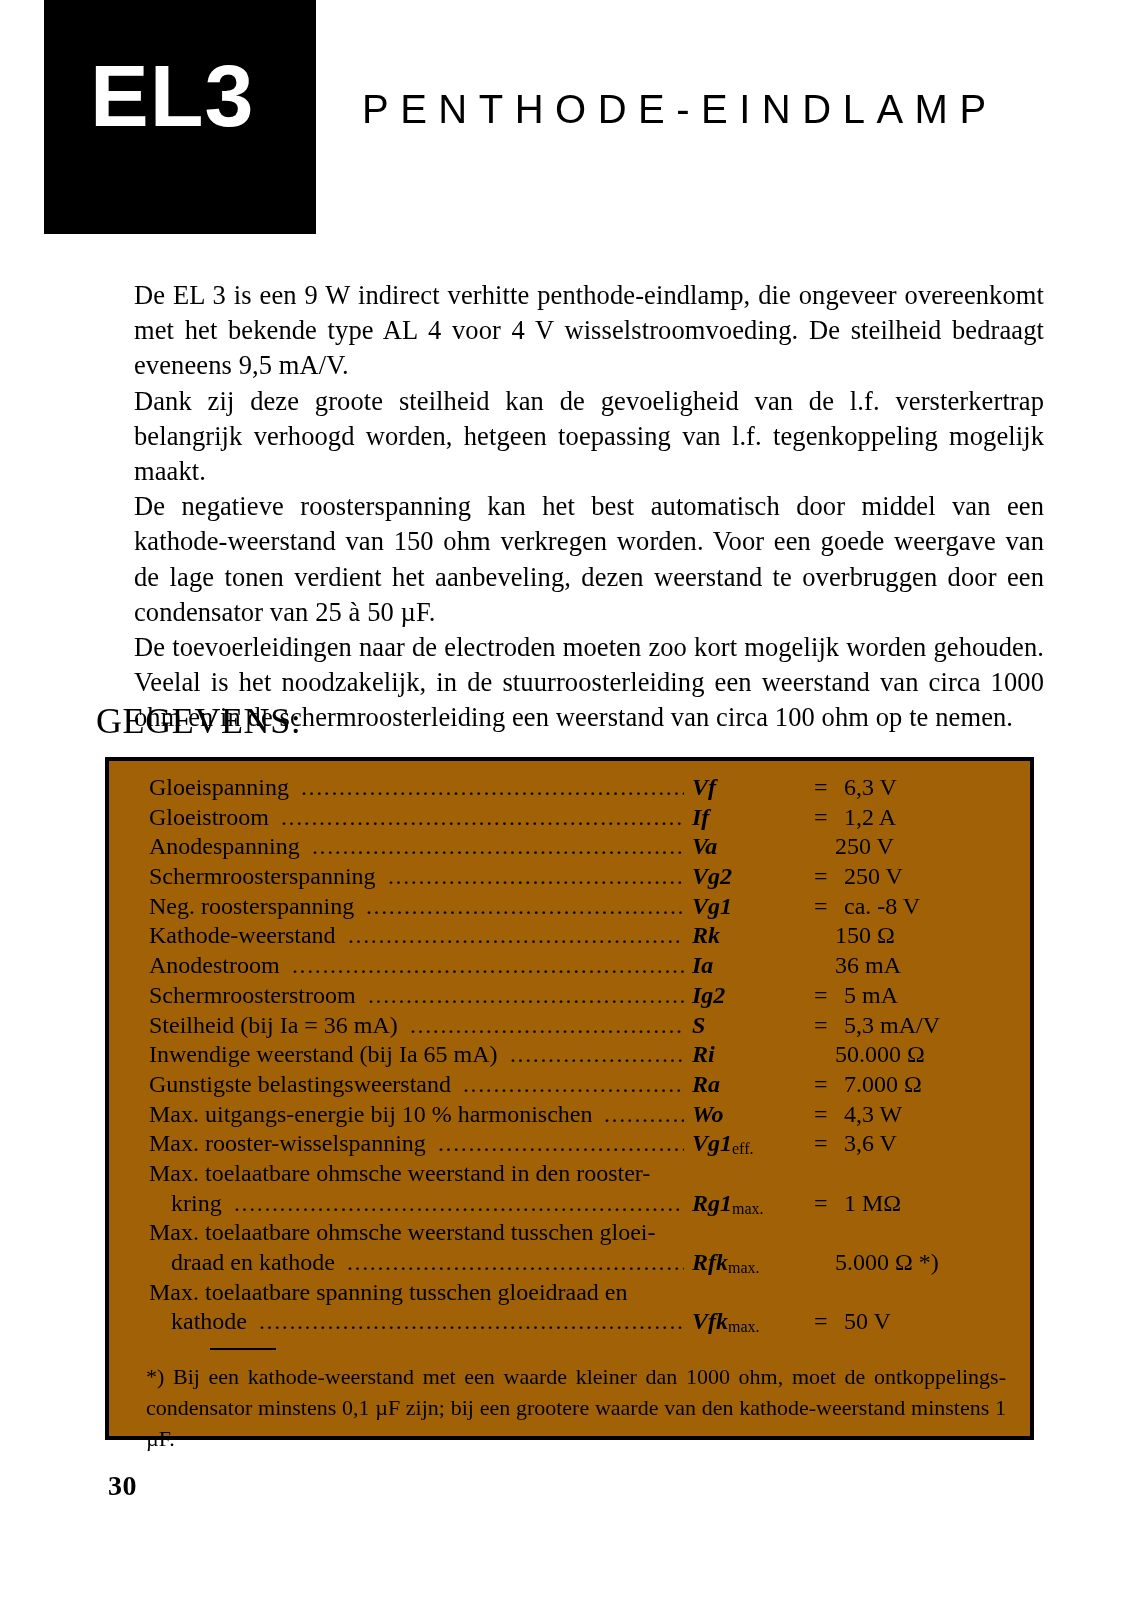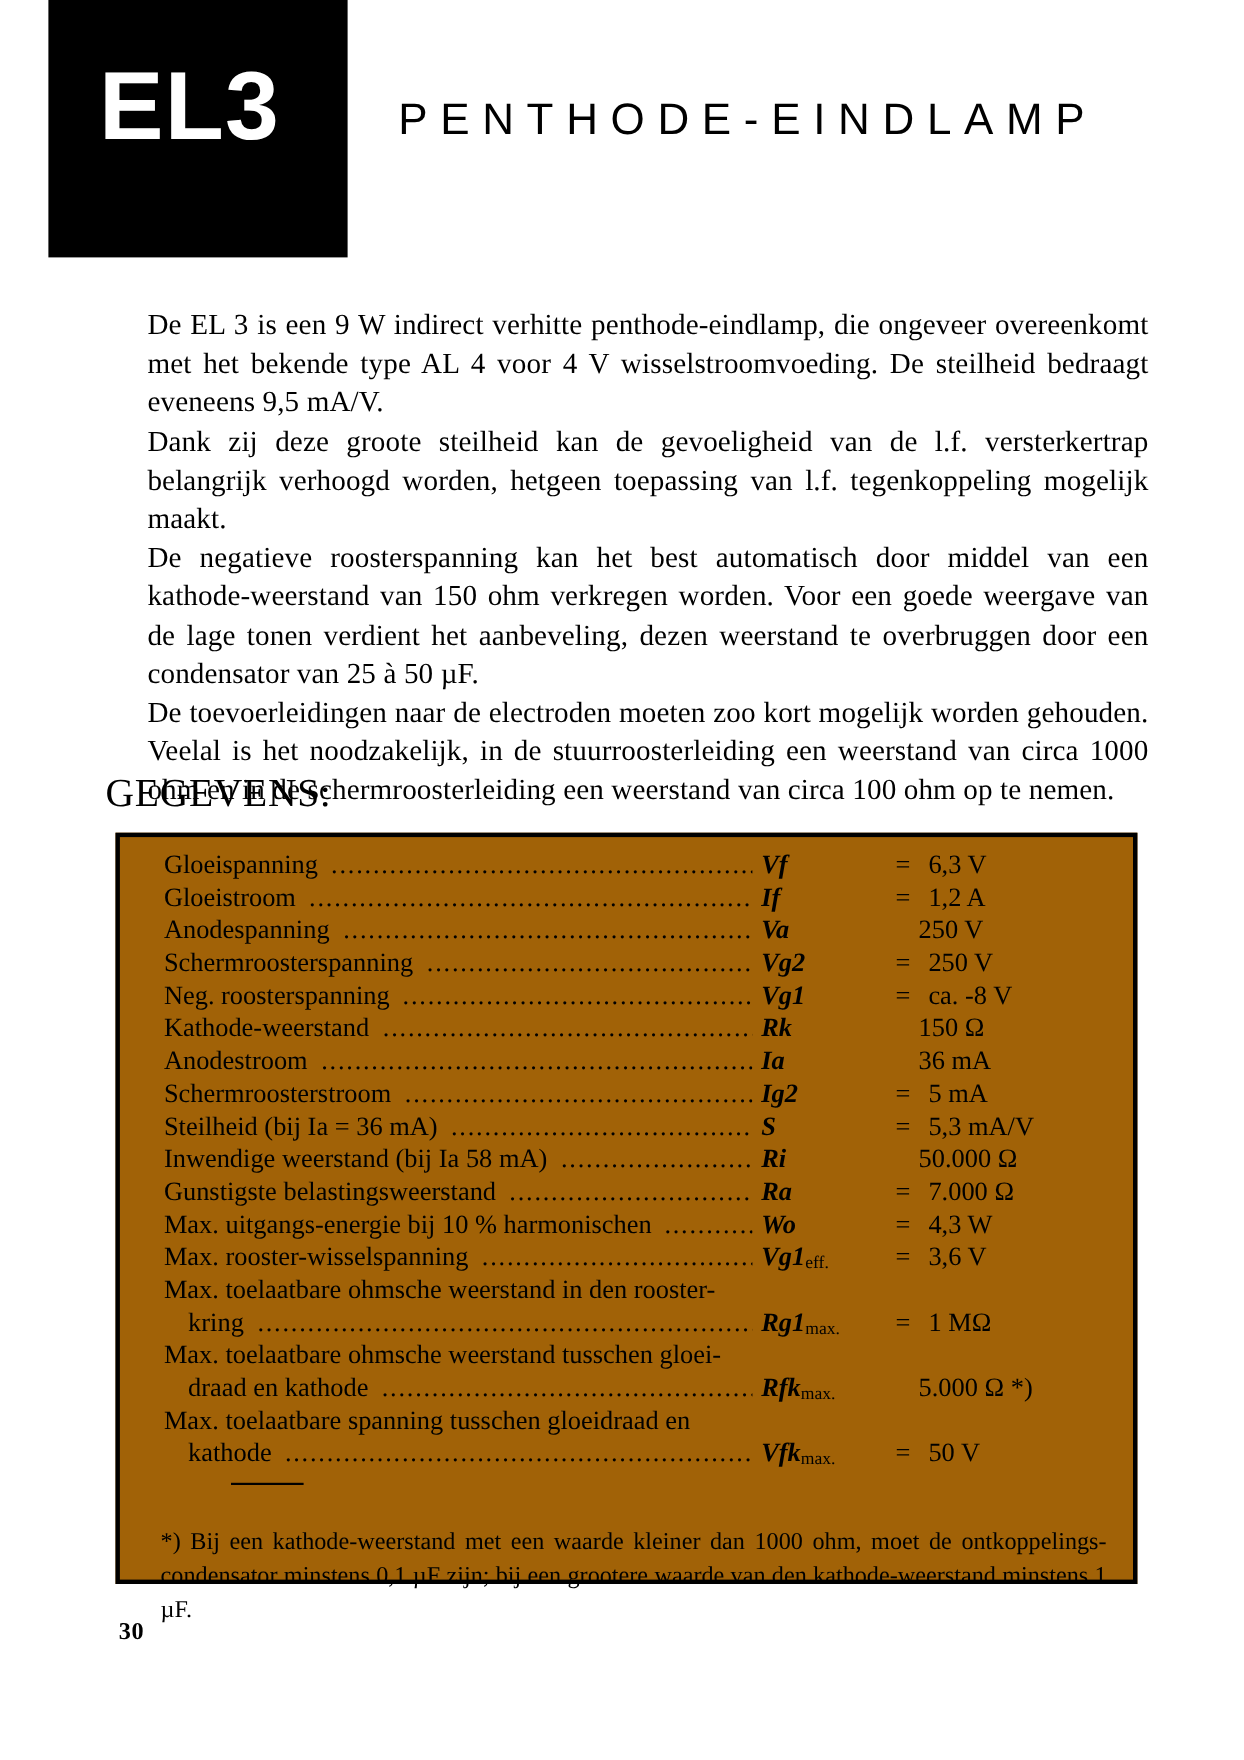--- a/index.html
+++ b/index.html
@@ -148,28 +148,27 @@
     border-top: 2px solid #000000;
   }
   #footnote {
     position: absolute;
     left: 37px;
     top: 600px;
     width: 860px;
     font-size: 22px;
     line-height: 31px;
     text-align: justify;
-    margin-top: 24px;
   }
 
   
   #page-number {
     position: absolute;
     left: 108px; top: 1470px;
-    font-size: 22px;
+    font-size: 28px;
     font-weight: bold;
     letter-spacing: 0.5px;
   }
 </style>
 </head>
 <body>
 
 <div id="header-band">
   <div id="logo-box">
     <div id="logo-text">EL3</div>
@@ -242,21 +241,21 @@
         <span class="spec-value">5 mA</span>
       </div>
       <div class="spec-row">
         <span class="spec-label">Steilheid (bij Ia = 36 mA)</span>
         <span class="spec-dots" style="left: 301px; width: 274px;">.....................................</span>
         <span class="spec-symbol">S</span>
         <span class="spec-eq">=</span>
         <span class="spec-value">5,3 mA/V</span>
       </div>
       <div class="spec-row">
-        <span class="spec-label">Inwendige weerstand (bij Ia  58 mA)</span>
+        <span class="spec-label">Inwendige weerstand (bij Ia  65 mA)</span>
         <span class="spec-dots" style="left: 401px; width: 174px;">........................</span>
         <span class="spec-symbol">Ri</span>
         <span class="spec-value noeq">50.000 Ω</span>
       </div>
       <div class="spec-row">
         <span class="spec-label">Gunstigste belastingsweerstand</span>
         <span class="spec-dots" style="left: 354px; width: 221px;">..............................</span>
         <span class="spec-symbol">Ra</span>
         <span class="spec-eq">=</span>
         <span class="spec-value">7.000 Ω</span>

